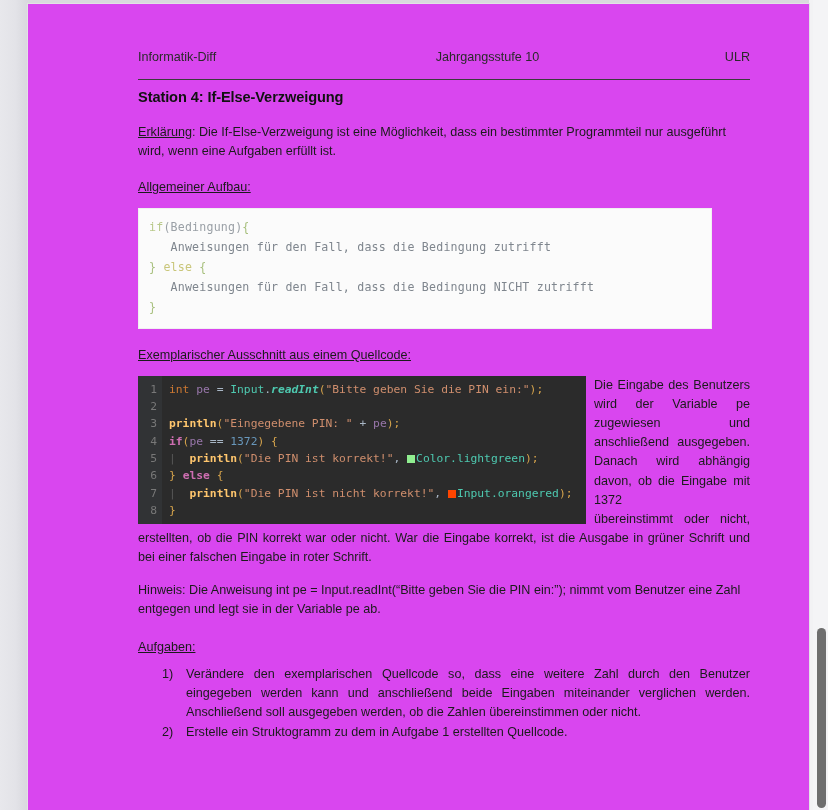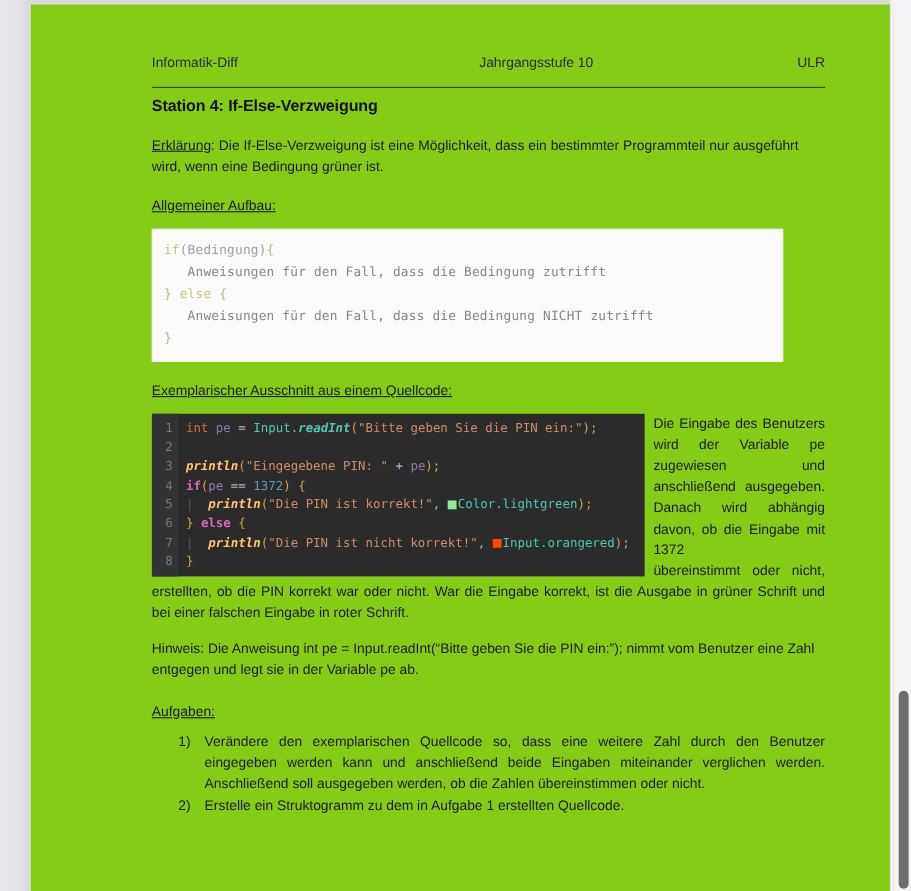--- a/index.html
+++ b/index.html
@@ -28,21 +28,21 @@
     left: 0; top: 0;
     width: 28px; height: 810px;
     background: linear-gradient(to right, #e8e8ec 0%, #e3e3e8 55%, #d8d8dd 100%);
   }
   .page-sheet {
     position: absolute;
     left: 28px;
     top: 4px;
     width: 781px;
     height: 806px;
-    background: #84cc16;
+    background: #d946ef;
     box-shadow: 0 0 0 1px #e2e2e5;
   }
   .page-top-edge {
     position: absolute;
     left: 28px; top: 0;
     width: 781px; height: 4px;
     background: #d9d9dd;
   }
   .page-right-gutter {
     position: absolute;
@@ -182,21 +182,21 @@
     font-size: 12.6px;
     line-height: 1.52;
     color: #1b1b1b;
     margin: 0;
   }
   .t-type    { color: #cc7832; }
   .t-var     { color: #9876aa; margin-top: 28px; }
   .t-op      { color: #a9b7c6; }
   .t-cls     { color: #4ec9b0; }
   .t-method  { color: #4ec9b0; font-style: italic; font-weight: bold; }
-  .t-println { color: #ffc66d; font-style: italic; font-weight: bold; }
+  .t-println { color: #ffc66d; font-weight: bold; }
   .t-str     { color: #cf8e6d; }
   .t-paren   { color: #d6a44c; }
   .t-num     { color: #6897bb; }
   .t-if      { color: #cf6eb2; font-weight: bold; }
   .t-else    { color: #cf6eb2; font-weight: bold; }
   .t-brace   { color: #d6a44c; }
   .t-bar     { color: #585858; }
   .t-plain   { color: #a9b7c6; }
   .swatch {
     display: inline-block;
@@ -249,21 +249,21 @@
 
       <div class="doc-header">
         <span class="hdr-left">Informatik-Diff</span>
         <span class="hdr-center">Jahrgangsstufe 10</span>
         <span class="hdr-right">ULR</span>
       </div>
       <hr class="hrule">
 
       <h1 class="station-title">Station 4: If-Else-Verzweigung</h1>
 
-      <p class="para"><span class="u">Erklärung</span><span>: Die If-Else-Verzweigung ist eine Möglichkeit, dass ein bestimmter Programmteil nur ausgeführt wird, wenn eine Bedingung grüner ist.</span></p>
+      <p class="para"><span class="u">Erklärung</span><span>: Die If-Else-Verzweigung ist eine Möglichkeit, dass ein bestimmter Programmteil nur ausgeführt wird, wenn eine Aufgaben erfüllt ist.</span></p>
 
       <p class="sublabel">Allgemeiner Aufbau:</p>
 
       <div class="code-light"><span class="cl-kw">if</span><span class="cl-paren">(Bedingung)</span><span class="cl-brace">{</span>
 <span class="cl-txt">   Anweisungen für den Fall, dass die Bedingung zutrifft</span>
 <span class="cl-brace">}</span> <span class="cl-else">else</span> <span class="cl-brace">{</span>
 <span class="cl-txt">   Anweisungen für den Fall, dass die Bedingung NICHT zutrifft</span>
 <span class="cl-brace">}</span></div>
 
       <p class="sublabel">Exemplarischer Ausschnitt aus einem Quellcode:</p>

